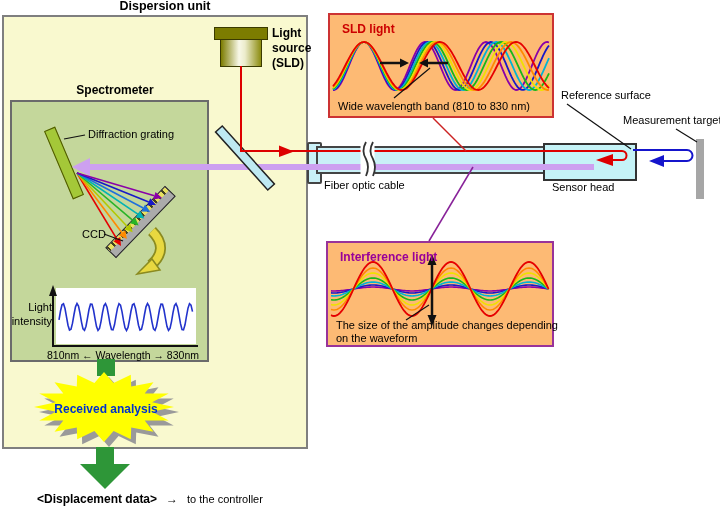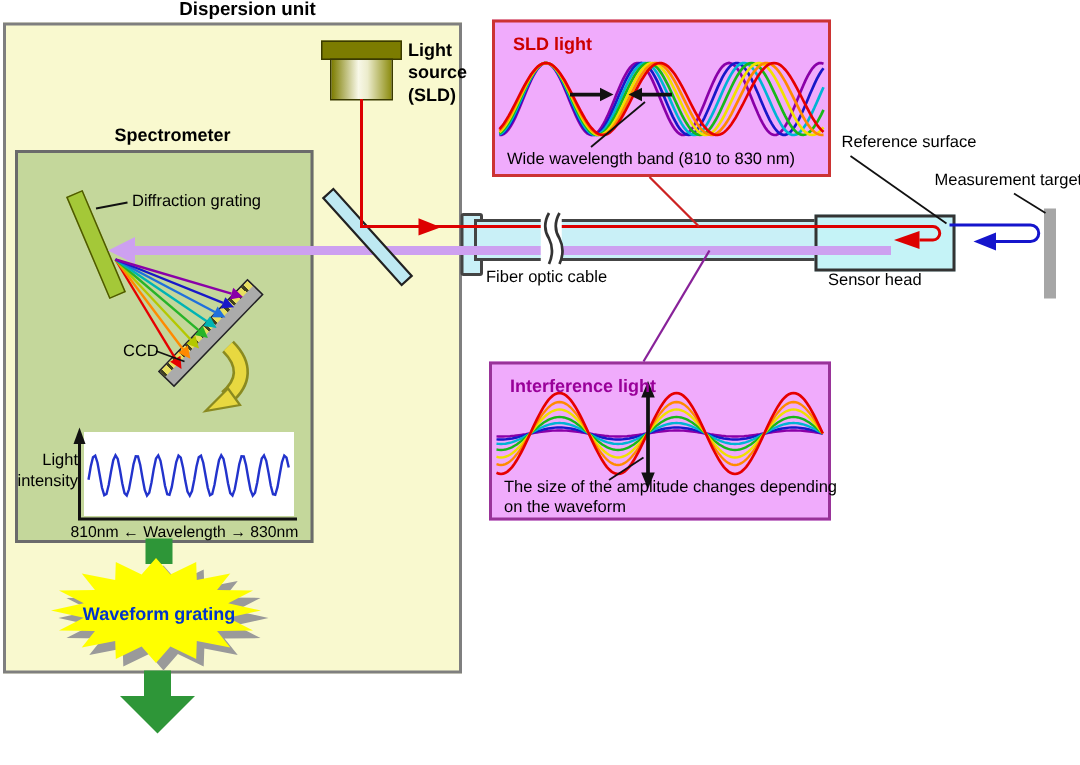--- a/index.html
+++ b/index.html
@@ -20,21 +20,21 @@
   #grating{left:58px;top:126px;width:10px;height:72px;background:#A4C838;border:1.5px solid #4F5800;transform:rotate(-23deg);}
   #ccd-bar{left:133px;top:179px;width:13px;height:84px;background:#ABABAB;border:1.5px solid #222;transform:rotate(44deg);}
   #ccd-stripes{position:absolute;left:0;top:0;width:5px;height:100%;
           background:repeating-linear-gradient(180deg,#E8E060 0 4px,#404020 4px 6px);}
   
   #connector{left:307px;top:142px;width:11px;height:38px;background:#C9F0F7;border:2px solid #444;border-radius:2px;}
   #cable{left:316px;top:146px;width:228px;height:24px;background:#C9F0F7;border:2px solid #444;}
   #sensor-head{left:543px;top:143px;width:90px;height:34px;background:#C5F3F7;border:2px solid #333;}
   #target-bar{left:696px;top:139px;width:8px;height:60px;background:#A6A6A6;}
   
-  .panel{position:absolute;border:2px solid;background:#f0abfc;}
+  .panel{position:absolute;border:2px solid;background:#fdba74;}
   #sld-panel{left:328px;top:13px;width:222px;height:101px;border-color:#CC3333;}
   #int-panel{left:326px;top:241px;width:224px;height:102px;border-color:#993399;}
   .panel-title{position:absolute;left:12px;top:7px;font-size:12px;font-weight:bold;white-space:nowrap;}
   #sld-panel .panel-title{color:#CC0000;}
   #int-panel .panel-title{color:#990099;}
   .panel svg{position:absolute;left:0;top:0;}
   
   .burst{position:absolute;}
   .burst svg{position:absolute;left:0;top:0;}
   .burst-text{position:absolute;left:0;top:0;width:100%;height:100%;display:flex;align-items:center;justify-content:center;
@@ -168,35 +168,40 @@
 
     <rect x="97" y="359" width="18" height="17" fill="#2E9638"></rect>
     <polygon points="96,447 114,447 114,464 130,464 105,489 80,464 96,464" fill="#2E9638"></polygon>
   </svg>
 
   <div class="burst" id="burst-waveform" style="left:28px;top:368px;width:156px;height:82px;">
     <svg width="156" height="82" viewBox="0 0 156 82">
       <polygon transform="translate(5,5)" fill="#9A9A9A" points="76.0,4.0 85.6,15.0 102.8,6.7 103.2,18.6 125.5,14.3 116.7,25.4 140.7,25.6 124.1,34.2 146.0,39.0 124.1,43.8 140.7,52.4 116.7,52.6 125.5,63.7 103.2,59.4 102.8,71.3 85.6,63.0 76.0,74.0 66.4,63.0 49.2,71.3 48.8,59.4 26.5,63.7 35.3,52.6 11.3,52.4 27.9,43.8 6.0,39.0 27.9,34.2 11.3,25.6 35.3,25.4 26.5,14.3 48.8,18.6 49.2,6.7 66.4,15.0"></polygon>
       <polygon fill="#FFFF00" points="76.0,4.0 85.6,15.0 102.8,6.7 103.2,18.6 125.5,14.3 116.7,25.4 140.7,25.6 124.1,34.2 146.0,39.0 124.1,43.8 140.7,52.4 116.7,52.6 125.5,63.7 103.2,59.4 102.8,71.3 85.6,63.0 76.0,74.0 66.4,63.0 49.2,71.3 48.8,59.4 26.5,63.7 35.3,52.6 11.3,52.4 27.9,43.8 6.0,39.0 27.9,34.2 11.3,25.6 35.3,25.4 26.5,14.3 48.8,18.6 49.2,6.7 66.4,15.0"></polygon>
     </svg>
-    <div class="burst-text">Waveform grating</div>
+    <div class="burst-text">Received analysis</div>
   </div>
 
   <div class="lbl bold" id="disp-title">Dispersion unit</div>
   <div class="lbl bold" id="spectro-title">Spectrometer</div>
   <div class="lbl bold" id="ls-label">
     <div>Light</div>
     <div>source</div>
     <div>(SLD)</div>
   </div>
   <div class="lbl" style="left:88px;top:128px;">Diffraction grating</div>
   <div class="lbl" style="left:82px;top:228px;">CCD</div>
   <div class="lbl" id="chart-ylabel">
     <div>Light</div>
     <div>intensity</div>
   </div>
   <div class="lbl" id="chart-xlabel">810nm ← Wavelength → 830nm</div>
   <div class="lbl" style="left:324px;top:179px;text-align:right;">Fiber optic cable</div>
   <div class="lbl" style="left:552px;top:181px;">Sensor head</div>
   <div class="lbl" style="left:561px;top:89px;">Reference surface</div>
   <div class="lbl" style="left:623px;top:114px;">Measurement target</div>
+  <div class="abs" id="out-row">
+    <span id="out-bold">&lt;Displacement data&gt;</span>
+    <span id="out-arrow">→</span>
+    <span id="out-rest">to the controller</span>
+  </div>
 
 </div>
 
 </body></html>

